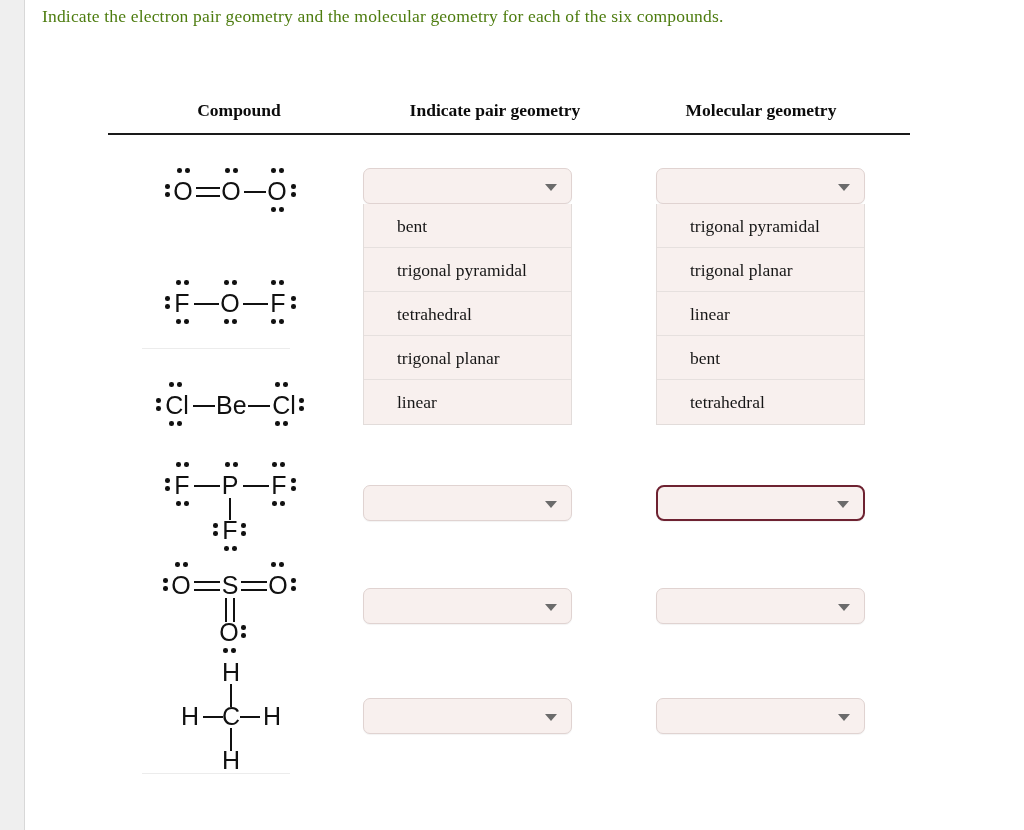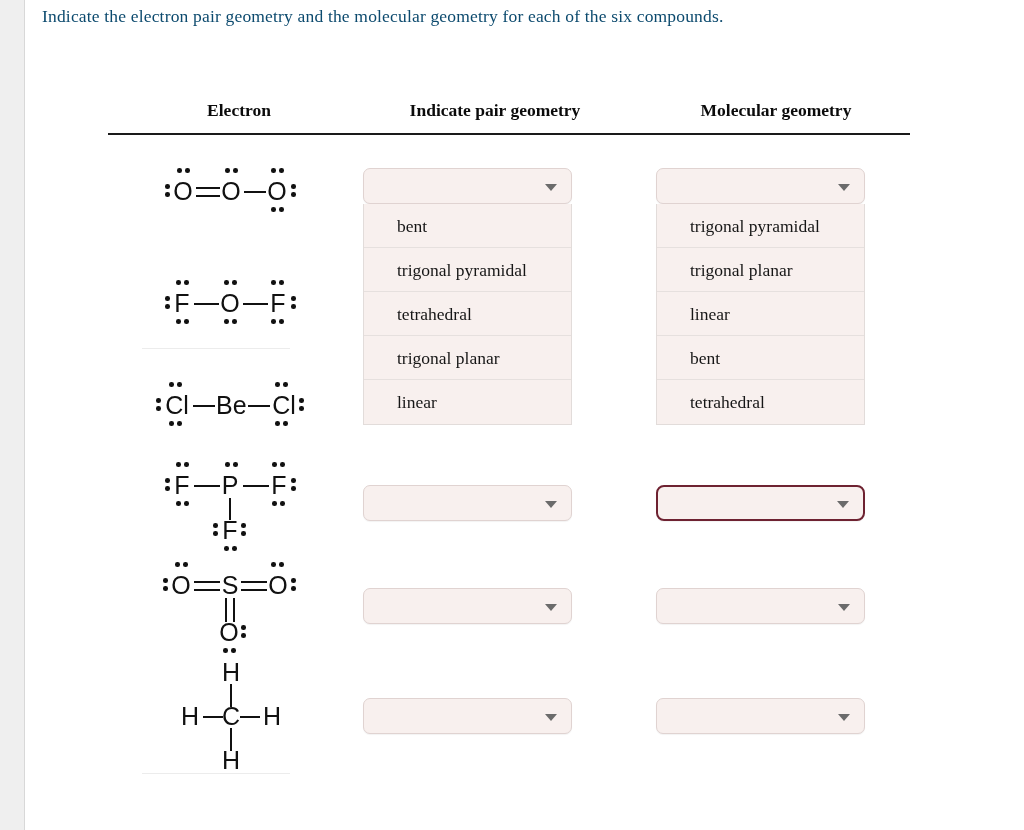--- a/index.html
+++ b/index.html
@@ -33,21 +33,21 @@
     width: 999px;
     height: 830px;
     background: #ffffff;
   }
 
   #prompt {
     position: absolute;
     left: 17px;
     top: 6px;
     font-size: 17.5px;
-    color: #0c4a6e;
+    color: #4d7c0f;
     letter-spacing: 0.01em;
     white-space: nowrap;
   }
 
   
   #table {
     position: absolute;
     left: 0;
     top: 100px;
     width: 999px;
@@ -56,21 +56,21 @@
     position: absolute;
     top: 0;
     font-weight: bold;
     font-size: 17.5px;
     color: #0b0b0b;
     text-align: center;
     white-space: nowrap;
   }
   #head-compound  { left: 108px; width: 212px; }
   #head-epg       { left: 330px; width: 280px; }
-  #head-mg        { left: 611px; width: 280px; }
+  #head-mg        { left: 596px; width: 280px; }
 
   #head-rule {
     position: absolute;
     left: 83px;
     top: 33px;
     width: 802px;
     height: 0;
     border-top: 2.3px solid #1a1a1a;
   }
 
@@ -188,21 +188,21 @@
 <body>
 
 <div id="left-gutter"></div>
 
 <div id="page">
 
   <div id="prompt">Indicate the electron pair geometry and the molecular geometry for each of the six compounds.</div>
 
   <div id="table">
 
-    <div class="col-head" id="head-compound">Electron</div>
+    <div class="col-head" id="head-compound">Compound</div>
     <div class="col-head" id="head-epg">Indicate pair geometry</div>
     <div class="col-head" id="head-mg">Molecular geometry</div>
 
     <div id="head-rule"></div>
 
     <div class="row-divider" style="top:248px"></div>
     <div class="row-divider" style="top:673px"></div>
 
     <div class="lewis" style="left:0; top:58px; width:330px; height:70px;">
 

